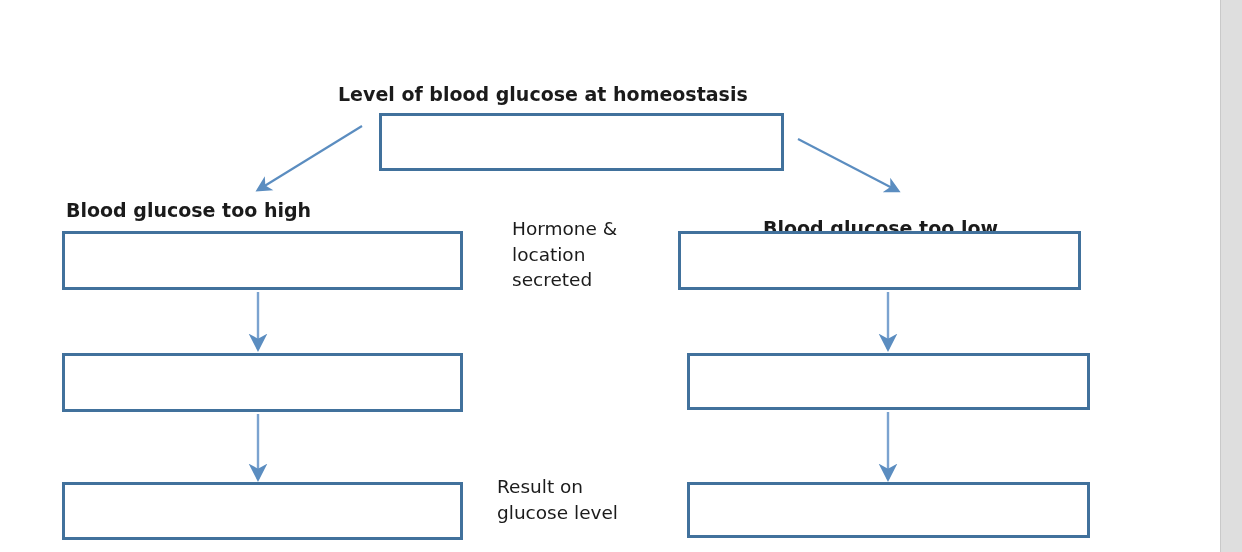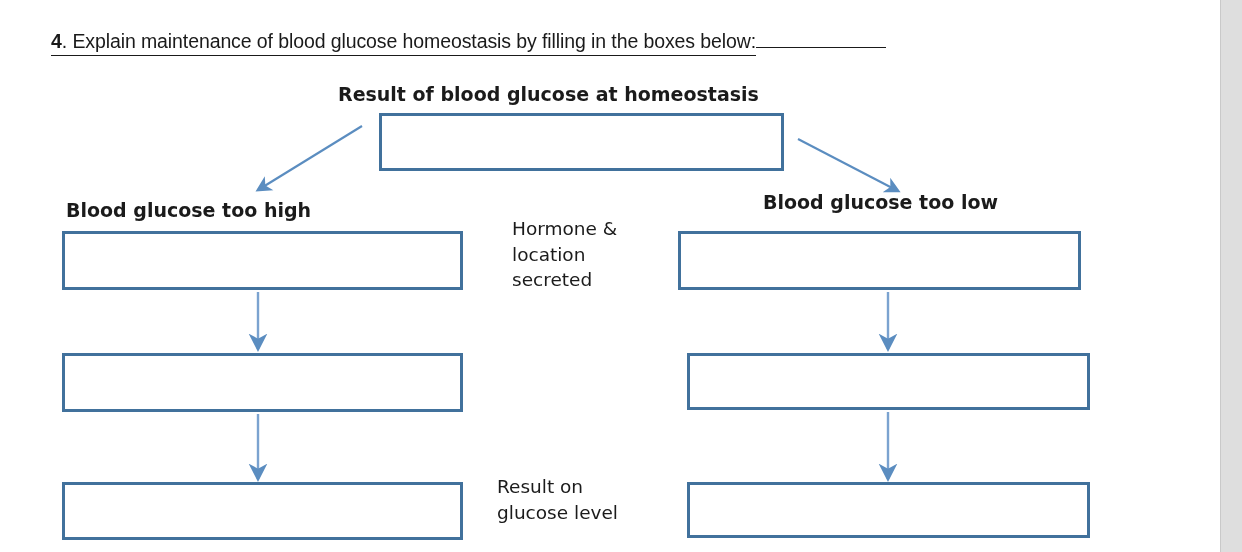--- a/index.html
+++ b/index.html
@@ -92,23 +92,20 @@
     pointer-events: none;
   }
 </style>
 </head>
 <body>
 
 <div id="page">
 
   <div class="gutter"></div>
 
-  <div class="question">
-    <span class="qunderline"><span class="qnum">4</span><span>. Explain maintenance of blood glucose homeostasis by filling in the boxes below:</span></span><span class="tail"></span>
-  </div>
 
   <svg class="arrows" viewBox="0 0 1242 552">
     <defs>
       <marker id="ah" markerWidth="9" markerHeight="9" refX="6.2" refY="4.5" orient="auto" markerUnits="strokeWidth">
         <path d="M0,0.6 L7.6,4.5 L0,8.4 L2.1,4.5 Z" fill="#5b8dc0"></path>
       </marker>
       <marker id="ahv" markerWidth="9" markerHeight="9" refX="6.4" refY="4.5" orient="auto" markerUnits="strokeWidth">
         <path d="M0,0.6 L7.6,4.5 L0,8.4 L2.1,4.5 Z" fill="#5b8dc0"></path>
       </marker>
     </defs>
@@ -128,25 +125,25 @@
     </g>
 
     <g>
       <line x1="888" y1="292" x2="888" y2="349" stroke="#7ba3d0" stroke-width="2.4" marker-end="url(#ahv)"></line>
     </g>
     <g>
       <line x1="888" y1="412" x2="888" y2="479" stroke="#7ba3d0" stroke-width="2.4" marker-end="url(#ahv)"></line>
     </g>
   </svg>
 
-  <div class="dlabel" style="left:338px; top:82px;">Result of blood glucose at homeostasis</div>
+  <div class="dlabel" style="left:338px; top:82px;">Level of blood glucose at homeostasis</div>
   <div class="abox" style="left:379px; top:113px; width:405px; height:58px;"></div>
 
   <div class="dlabel" style="left:66px; top:198px;">Blood glucose too high</div>
-  <div class="dlabel" style="left:763px; top:190px;">Blood glucose too low</div>
+  <div class="dlabel" style="left:763px; top:216px;">Blood glucose too low</div>
 
   <div class="abox" style="left:62px; top:231px; width:401px; height:59px;"></div>
   <div class="mid-label" style="left:497px; top:216px;margin-left:15px;">Hormone &amp;
 location
 secreted</div>
   <div class="abox" style="left:678px; top:231px; width:403px; height:59px;"></div>
 
   <div class="abox" style="left:62px; top:353px; width:401px; height:59px;"></div>
   <div class="abox" style="left:687px; top:353px; width:403px; height:57px;"></div>
 

